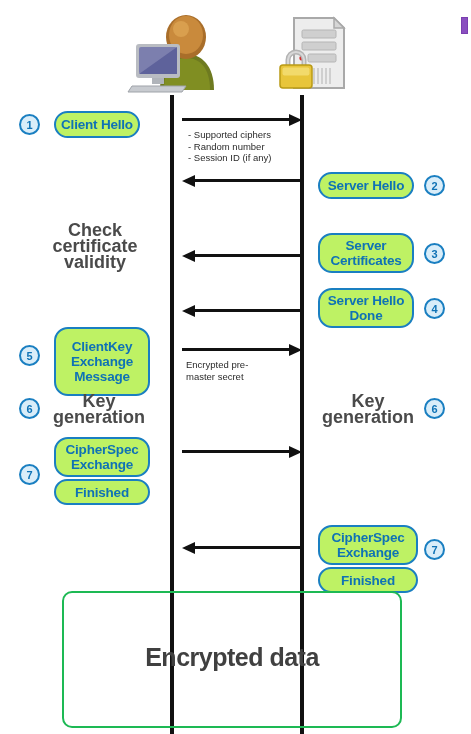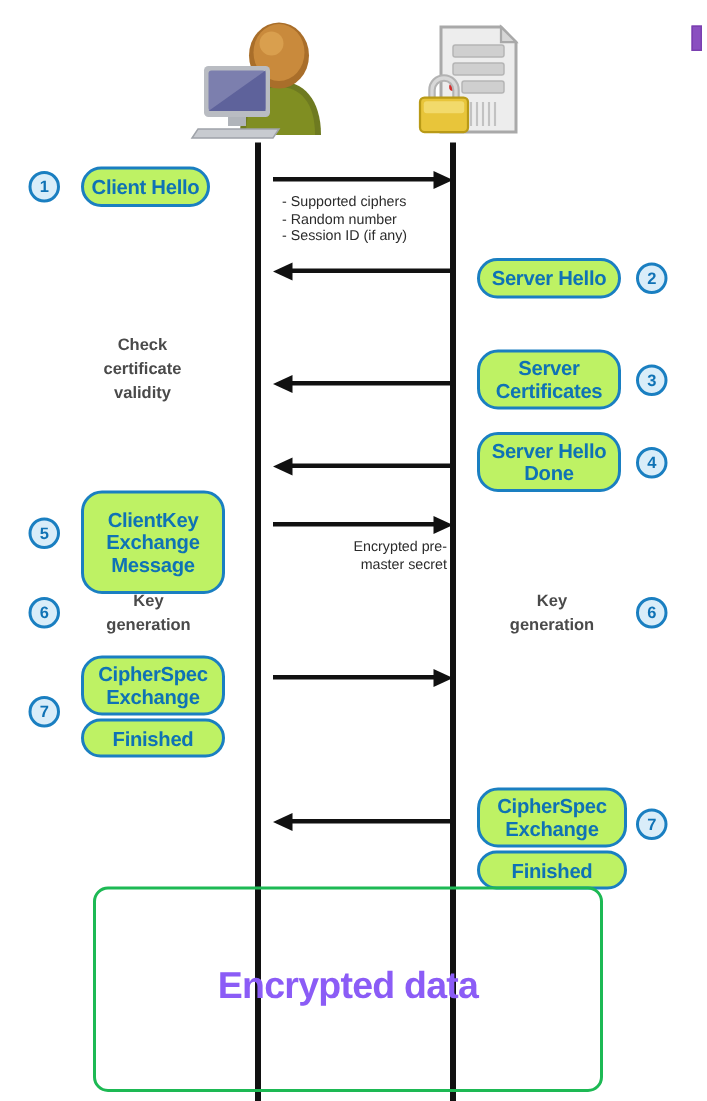--- a/index.html
+++ b/index.html
@@ -60,21 +60,21 @@
     padding: 1px 4px;
     white-space: pre-line;
     letter-spacing: -0.2px;
   }
 
   
   .gray-label {
     position: absolute;
     color: #4a4a4a;
     font-weight: bold;
-    font-size: 11px;
+    font-size: 18px;
     line-height: 16px;
     text-align: center;
     white-space: pre-line;
     display: flex;
     align-items: center;
     justify-content: center;
   }
 
   
   .step-badge {
@@ -114,38 +114,38 @@
 
   
   .arrow-note {
     position: absolute;
     color: #2b2b2b;
     font-size: 9.5px;
     line-height: 11.5px;
     white-space: pre-line;
     text-align: left;
   }
-  .arrow-note.center { text-align: right; }
+  .arrow-note.center { text-align: left; }
 
   
   #encrypted-box {
     position: absolute;
     left: 62px; top: 591px;
     width: 340px; height: 137px;
     box-sizing: border-box;
     border: 2.5px solid #1db954;
     border-radius: 10px;
     background: transparent;
   }
   #encrypted-label {
     position: absolute;
     left: 62px; top: 643px;
     width: 340px;
     text-align: center;
-    color: #8b5cf6;
+    color: #404040;
     font-weight: bold;
     font-size: 25px;
     letter-spacing: -0.5px;
   }
 </style>
 </head>
 <body>
 
 <div id="canvas">
 

